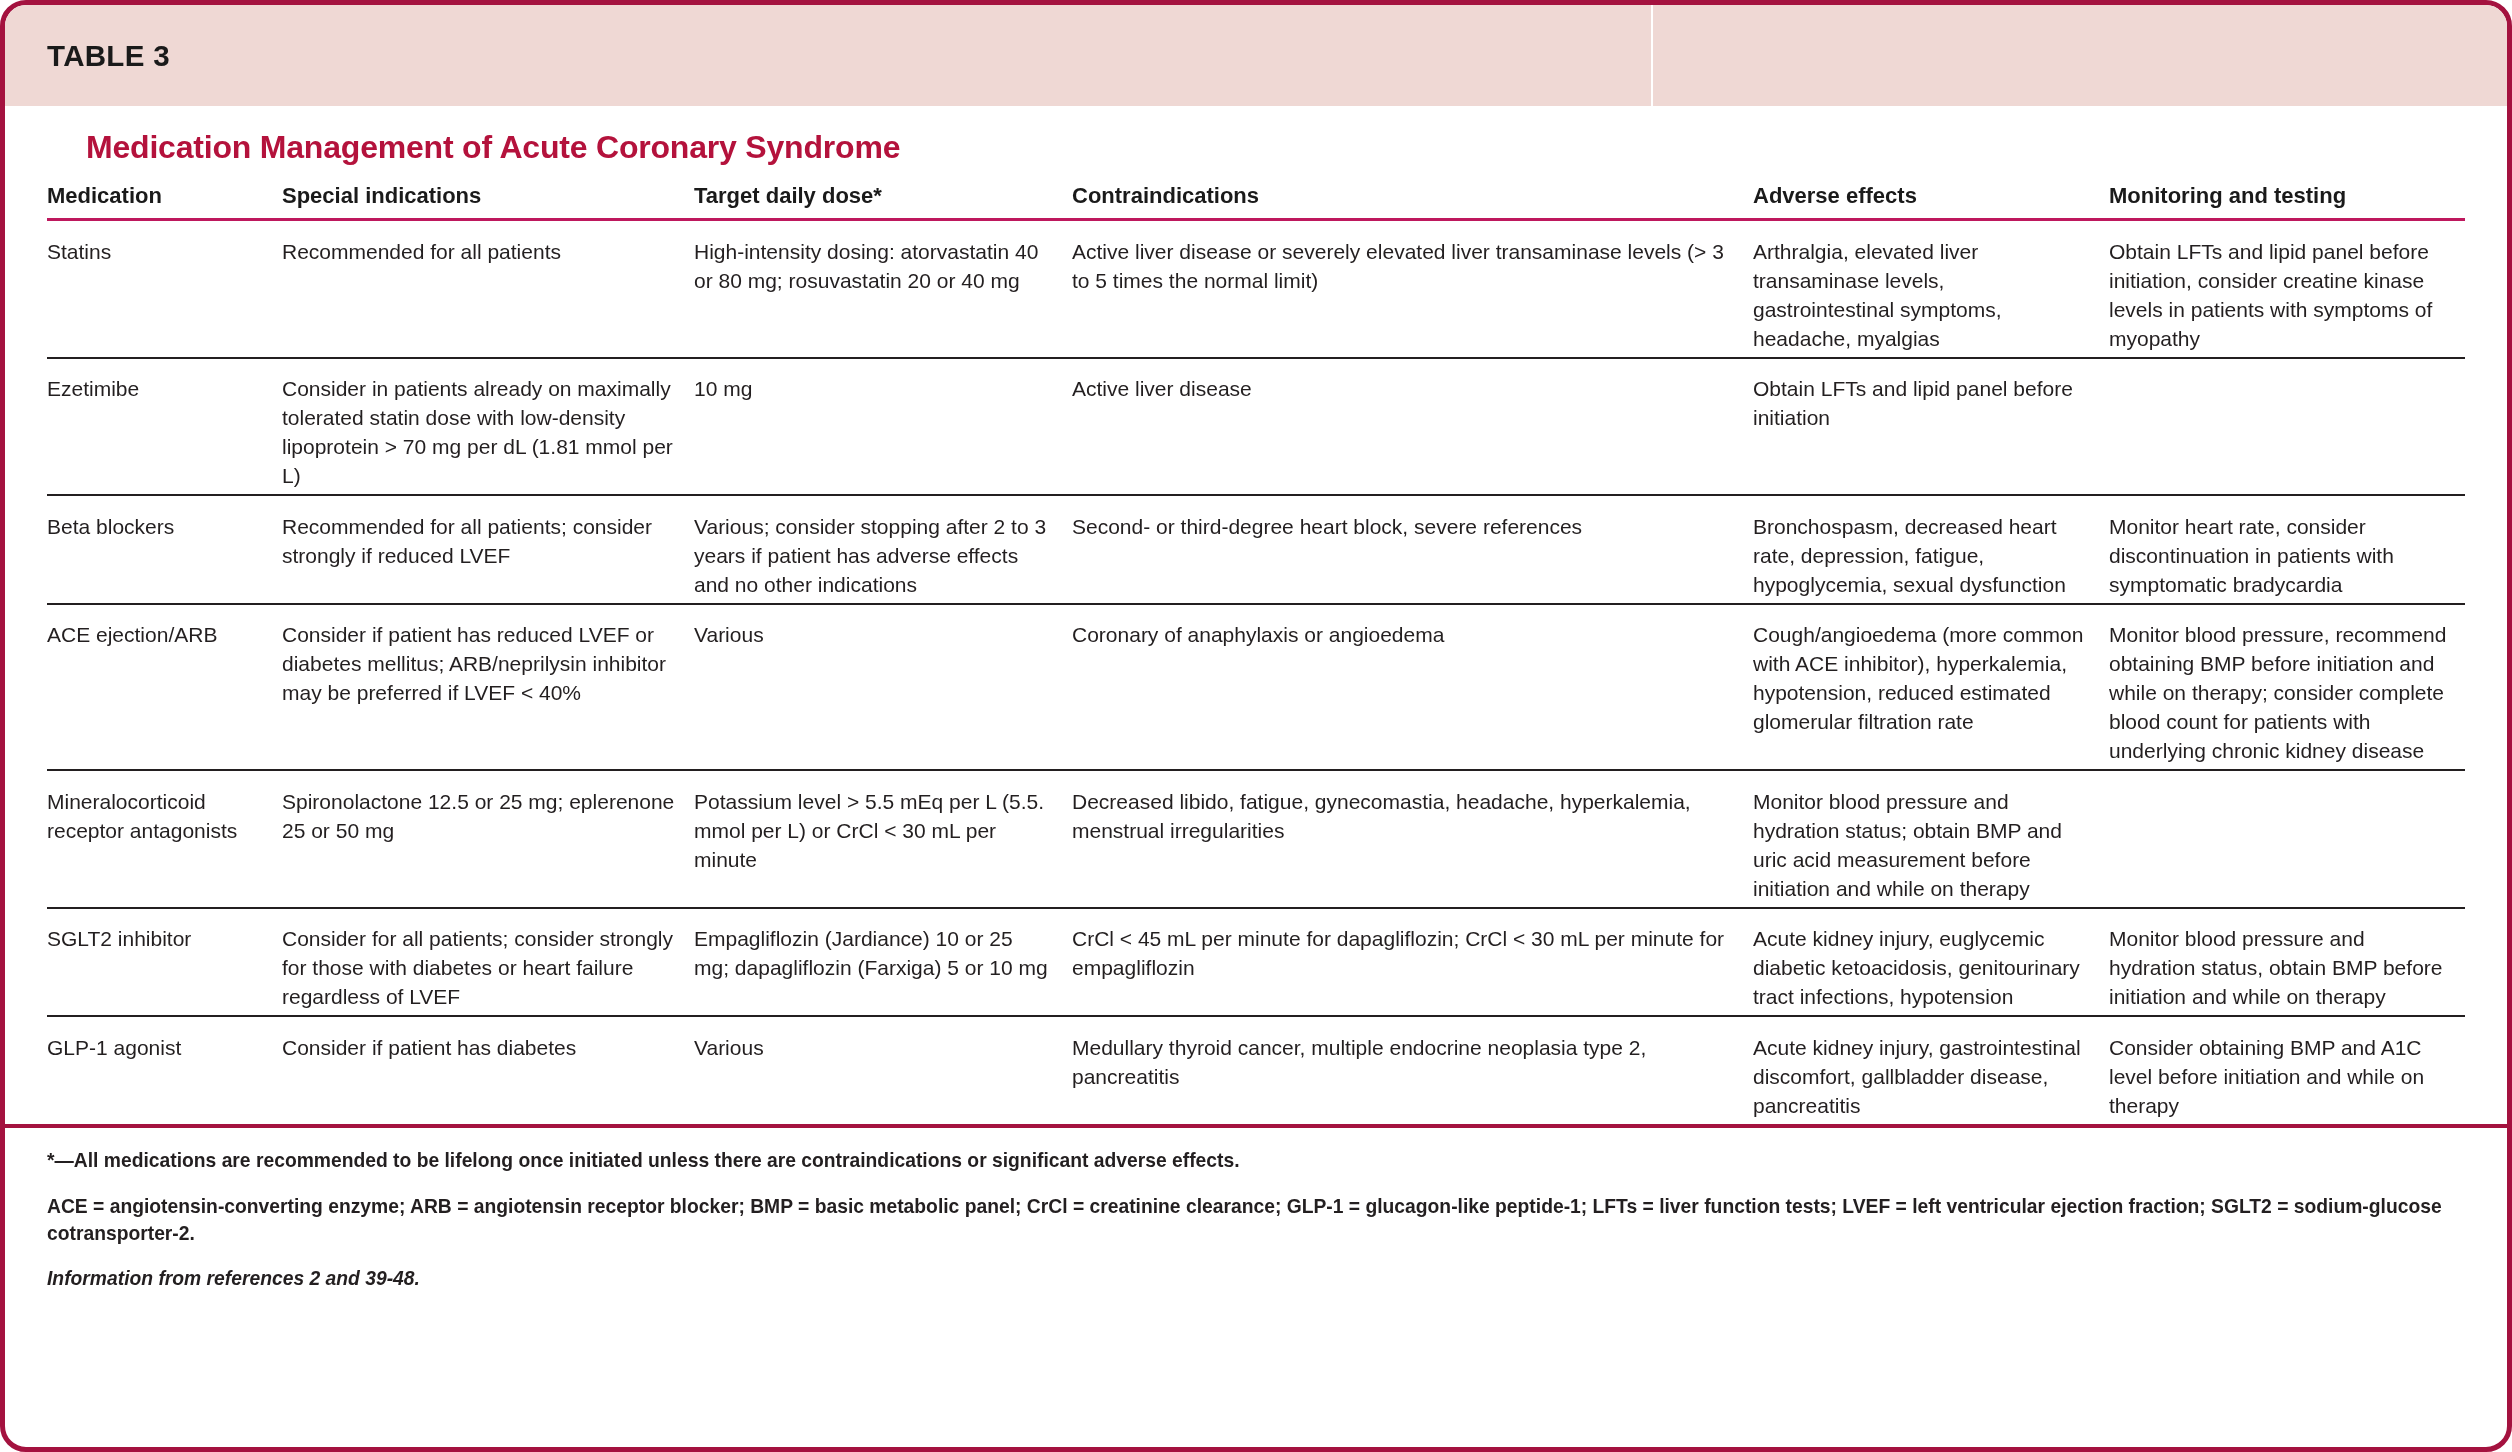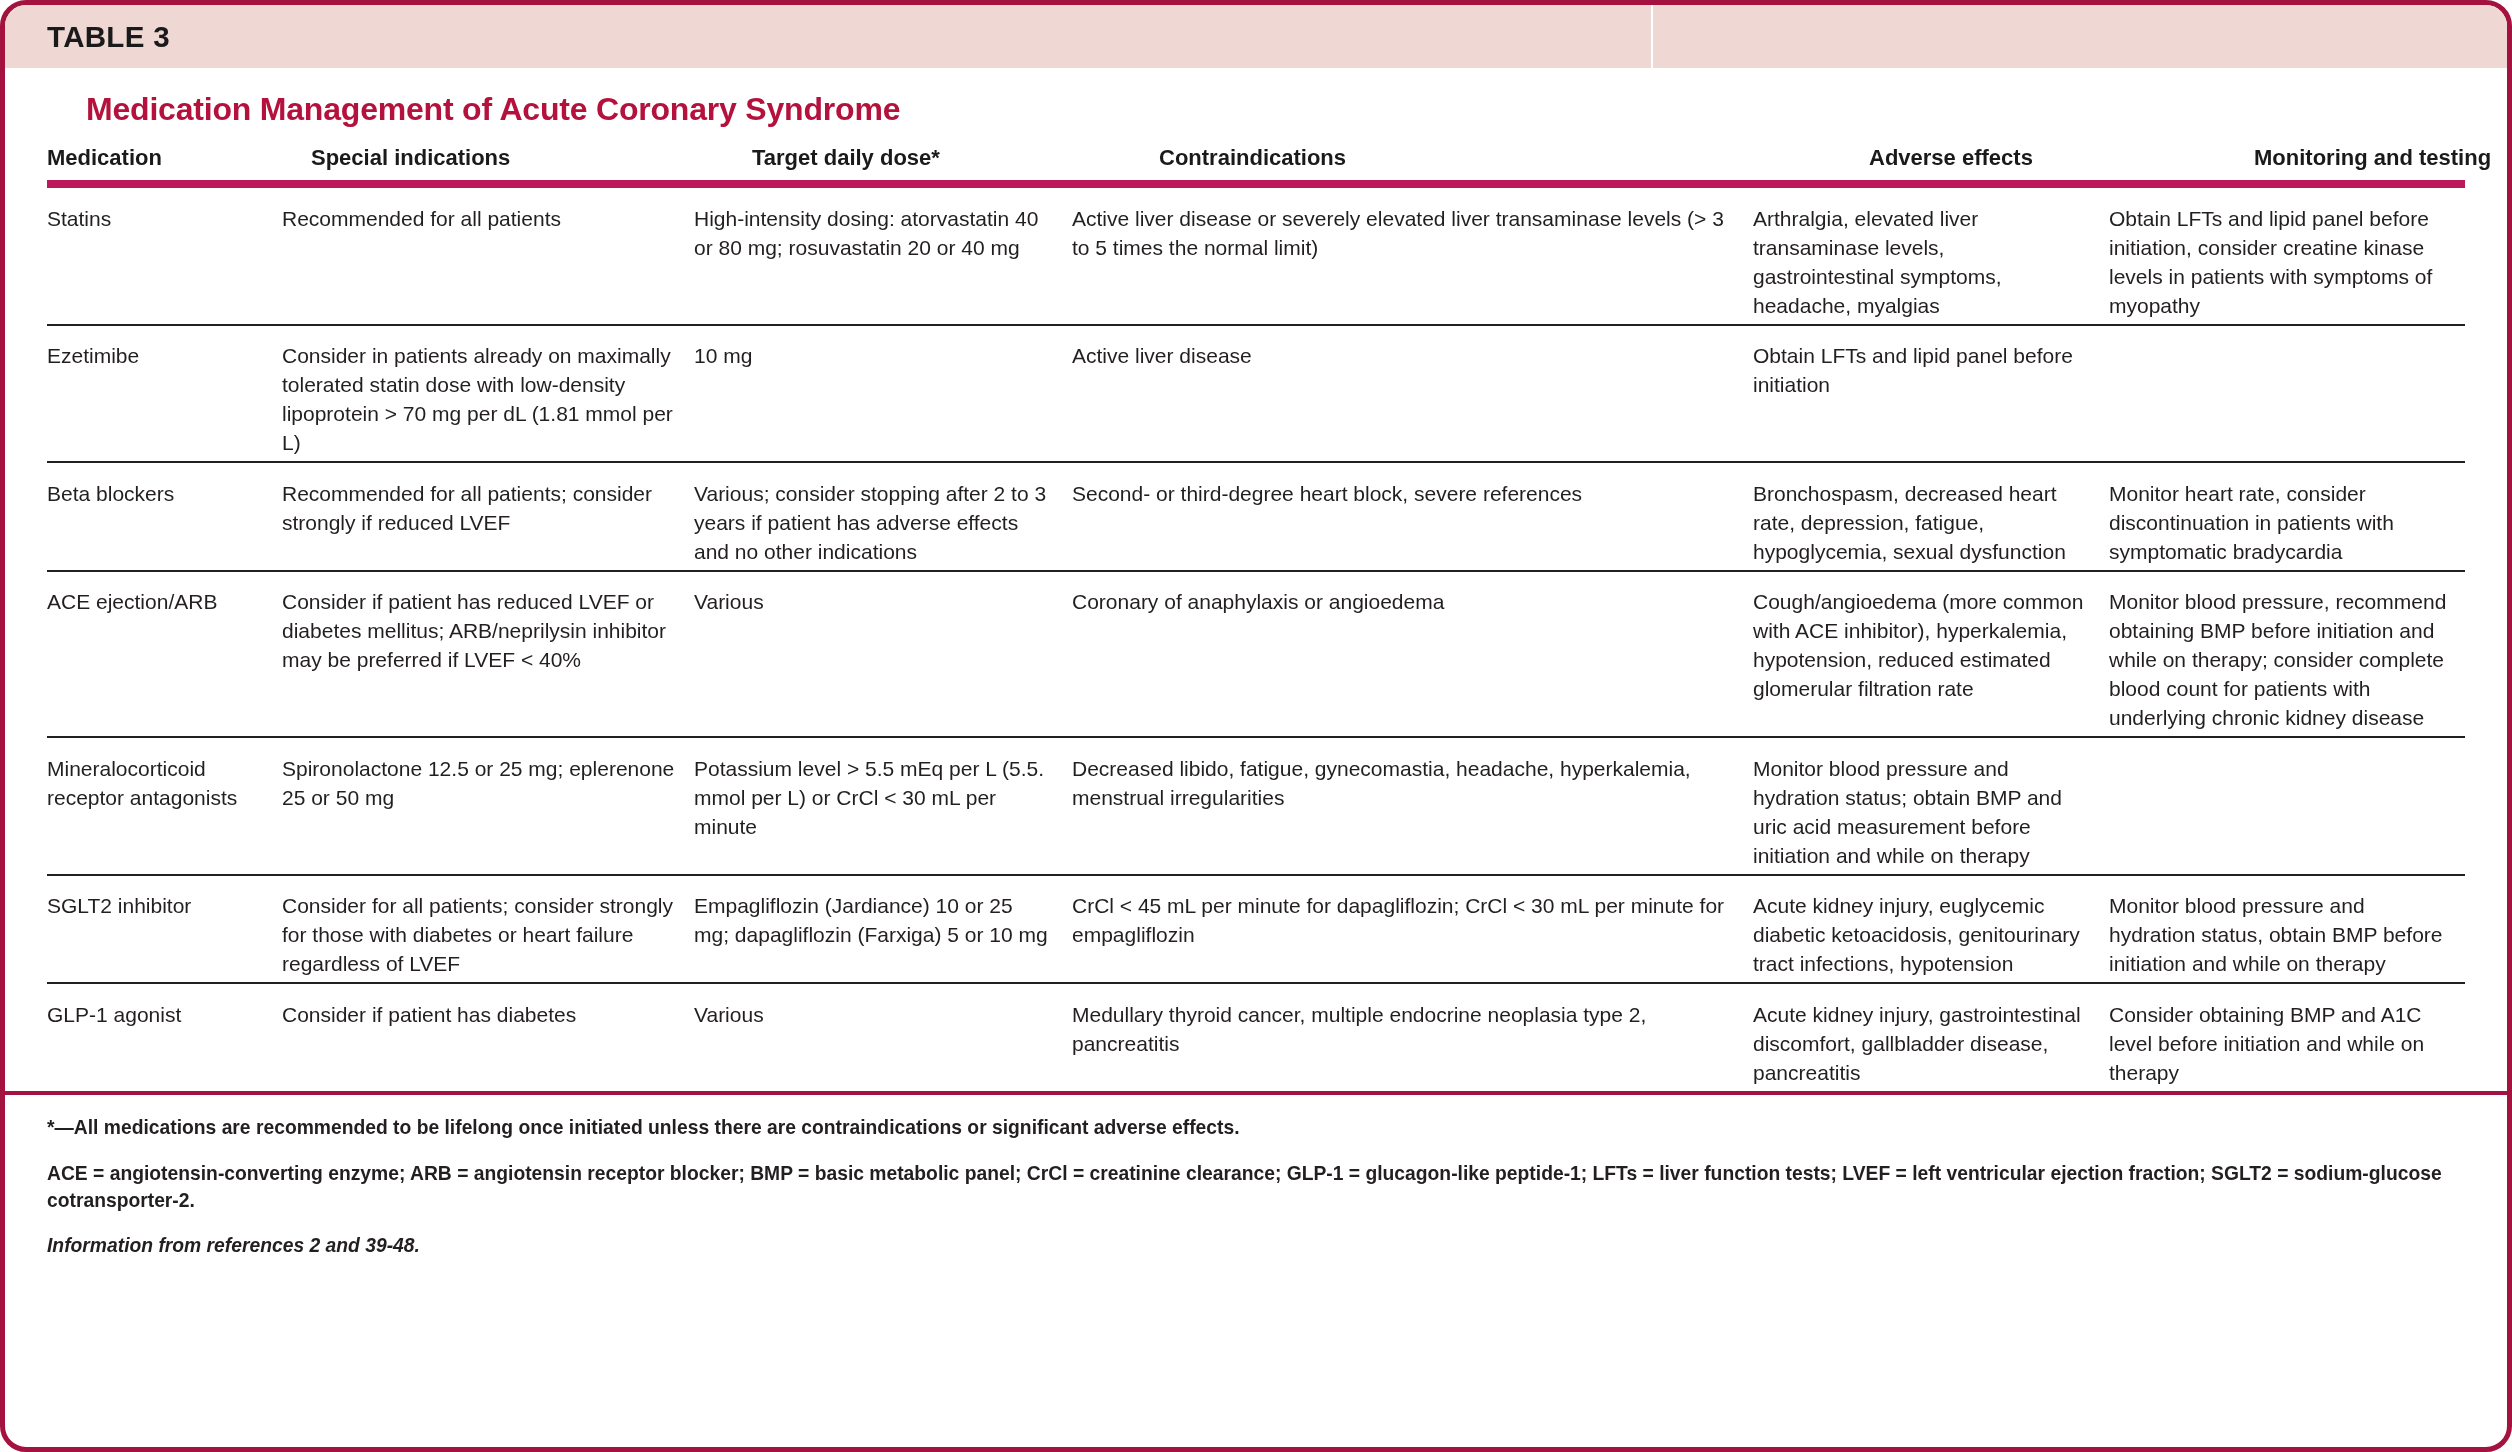--- a/index.html
+++ b/index.html
@@ -21,21 +21,21 @@
     height: 1452px;
     border: 5.3px solid #A4123F;
     border-radius: 26px;
     background: #ffffff;
     overflow: hidden;
   }
 
   
   .table-banner {
     position: relative;
-    height: 63px;
+    height: 101px;
     background: #EFD8D4;
     display: flex;
     align-items: center;
     padding-left: 42px;
     box-sizing: border-box;
   }
   .banner-divider {
     position: absolute;
     top: 0;
     bottom: 0;
@@ -67,22 +67,21 @@
     box-sizing: border-box;
   }
   .row {
     display: grid;
     grid-template-columns: 235px 412px 378px 681px 356px 363px;
     column-gap: 0;
   }
   .head-row {
     padding-top: 16.6px;
     padding-bottom: 9.8px;
-    border-bottom: 8px solid #be185d;
-    gap: 29px;
+    border-bottom: 3px solid #be185d;
   }
   .head-cell {
     font-size: 22px;
     font-weight: bold;
     color: #1a1a1a;
     padding-right: 18px;
     box-sizing: border-box;
   }
   .body-row {
     border-bottom: 2.3px solid #231f20;

